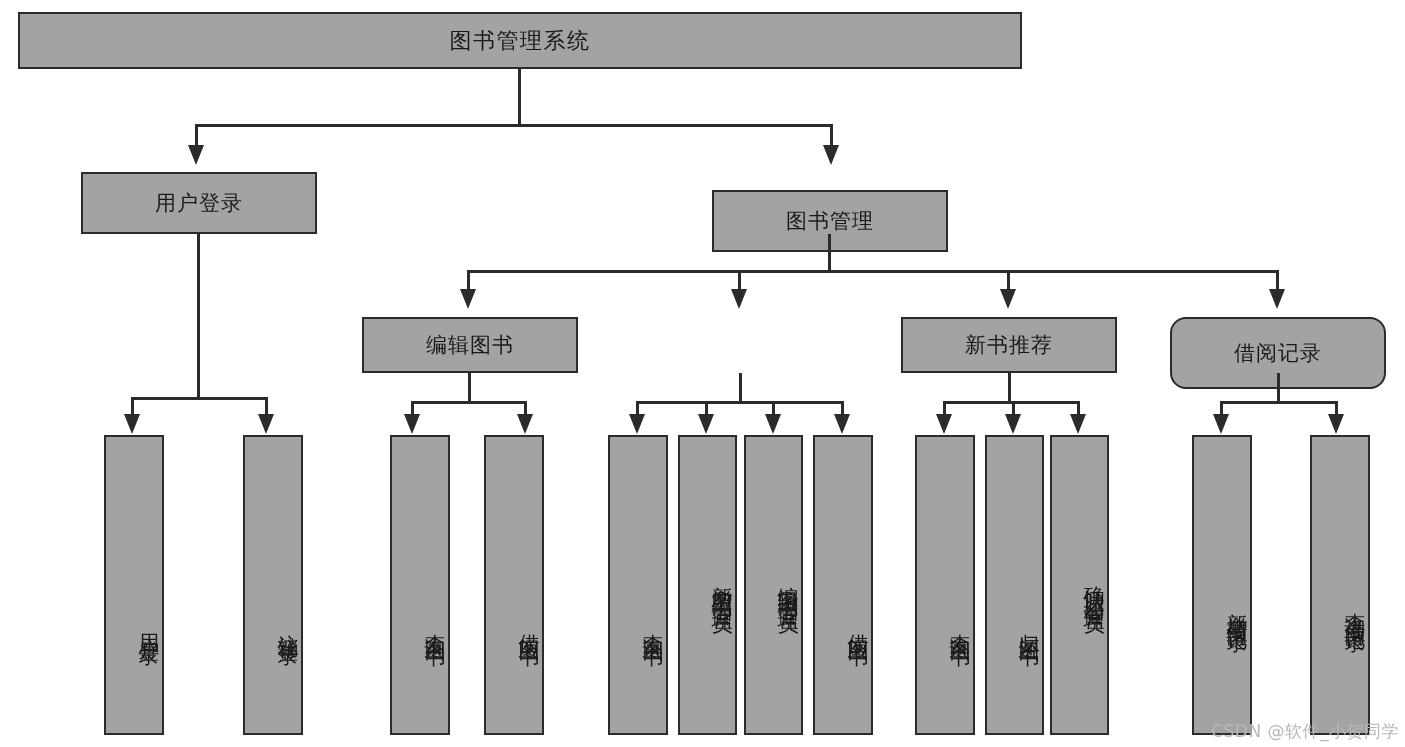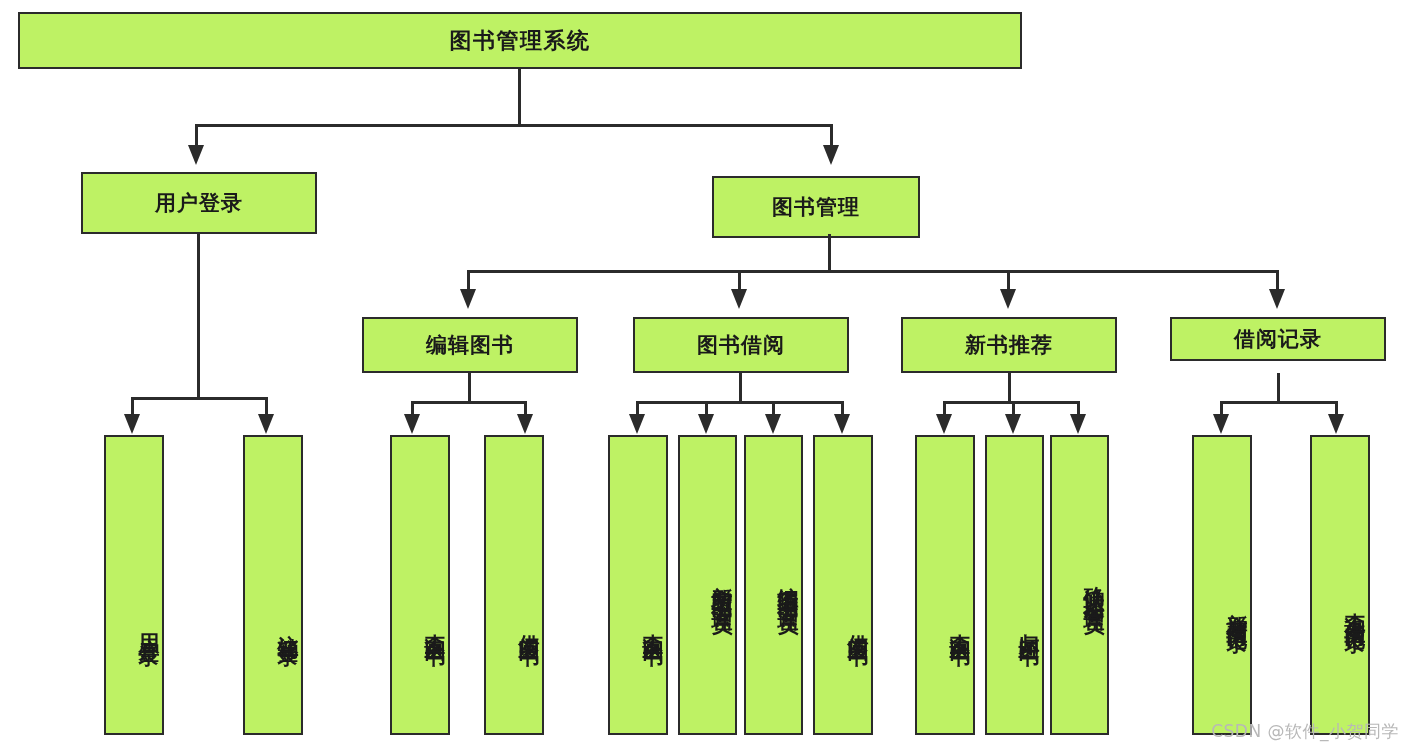--- a/index.html
+++ b/index.html
@@ -16,27 +16,26 @@
     width: 1405px;
     height: 747px;
     background: #ffffff;
     overflow: hidden;
   }
   
   .node {
     position: absolute;
     box-sizing: border-box;
     border: 2px solid #2b2b2b;
-    background: #bef264;
+    background: #a3a3a3;
     color: #1a1a1a;
     display: flex;
     align-items: center;
     justify-content: center;
     line-height: 1.25;
-    font-weight: bold;
   }
   .node.horiz {
     font-size: 21px;
     letter-spacing: 1px;
   }
   .node.root {
     font-size: 22px;
     letter-spacing: 1.5px;
   }
   .node.vert {
@@ -92,21 +91,21 @@
 
   <div class="conn hline" style="left:195px; top:124px; width:638px; height:3px;"></div>
   <div class="conn vline" style="left:195px; top:124px; width:3px; height:22px;"></div>
   <div class="conn vline" style="left:830px; top:124px; width:3px; height:22px;"></div>
   <div class="arrow" style="left:188px; top:145px;"></div>
   <div class="arrow" style="left:823px; top:145px;"></div>
 
   <div class="node horiz" style="left:81px; top:172px; width:236px; height:62px;">
     <span>用户登录</span>
   </div>
-  <div class="node horiz" style="left:712px; top:176px; width:208px; height:62px;">
+  <div class="node horiz" style="left:712px; top:190px; width:236px; height:62px;">
     <span>图书管理</span>
   </div>
 
   <div class="conn vline" style="left:197px; top:234px; width:3px; height:165px;"></div>
   <div class="conn hline" style="left:131px; top:397px; width:137px; height:3px;"></div>
   <div class="conn vline" style="left:131px; top:397px; width:3px; height:18px;"></div>
   <div class="conn vline" style="left:265px; top:397px; width:3px; height:18px;"></div>
   <div class="arrow" style="left:124px; top:414px;"></div>
   <div class="arrow" style="left:258px; top:414px;"></div>
 
@@ -117,27 +116,24 @@
   <div class="conn vline" style="left:1007px; top:270px; width:3px; height:20px;"></div>
   <div class="conn vline" style="left:1276px; top:270px; width:3px; height:20px;"></div>
   <div class="arrow" style="left:460px; top:289px;"></div>
   <div class="arrow" style="left:731px; top:289px;"></div>
   <div class="arrow" style="left:1000px; top:289px;"></div>
   <div class="arrow" style="left:1269px; top:289px;"></div>
 
   <div class="node horiz" style="left:362px; top:317px; width:216px; height:56px;">
     <span>编辑图书</span>
   </div>
-  <div class="node horiz" style="left:633px; top:317px; width:216px; height:56px;">
-    <span>图书借阅</span>
-  </div>
   <div class="node horiz" style="left:901px; top:317px; width:216px; height:56px;">
     <span>新书推荐</span>
   </div>
-  <div class="node horiz" style="left:1170px; top:317px; width:216px; height:44px;">
+  <div class="node horiz" style="left:1170px; top:317px; width:216px; height:72px;border-radius:16px;">
     <span>借阅记录</span>
   </div>
 
   <div class="conn vline" style="left:468px; top:373px; width:3px; height:30px;"></div>
   <div class="conn hline" style="left:411px; top:401px; width:116px; height:3px;"></div>
   <div class="conn vline" style="left:411px; top:401px; width:3px; height:14px;"></div>
   <div class="conn vline" style="left:524px; top:401px; width:3px; height:14px;"></div>
   <div class="arrow" style="left:404px; top:414px;"></div>
   <div class="arrow" style="left:517px; top:414px;"></div>
 

